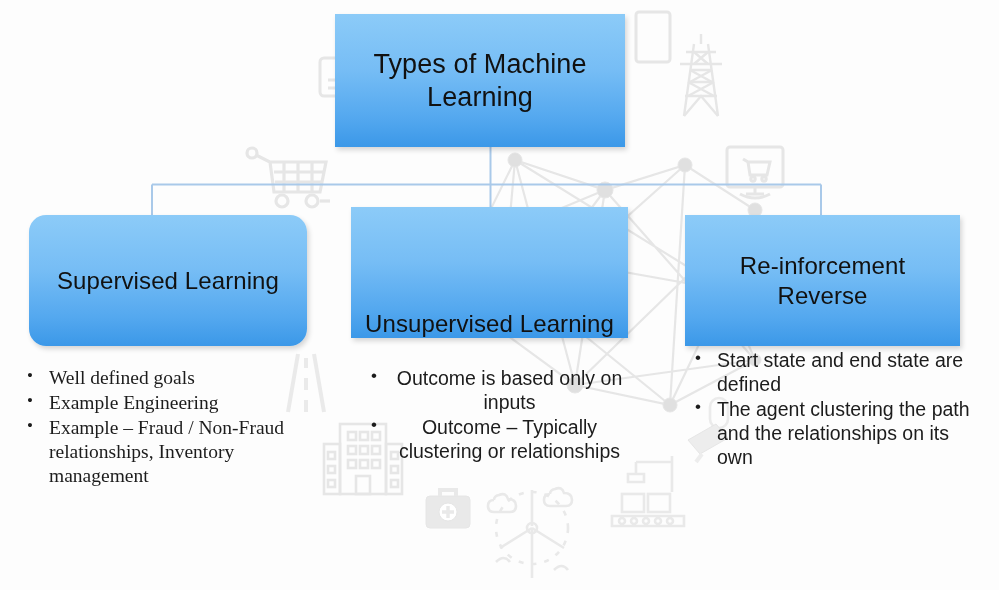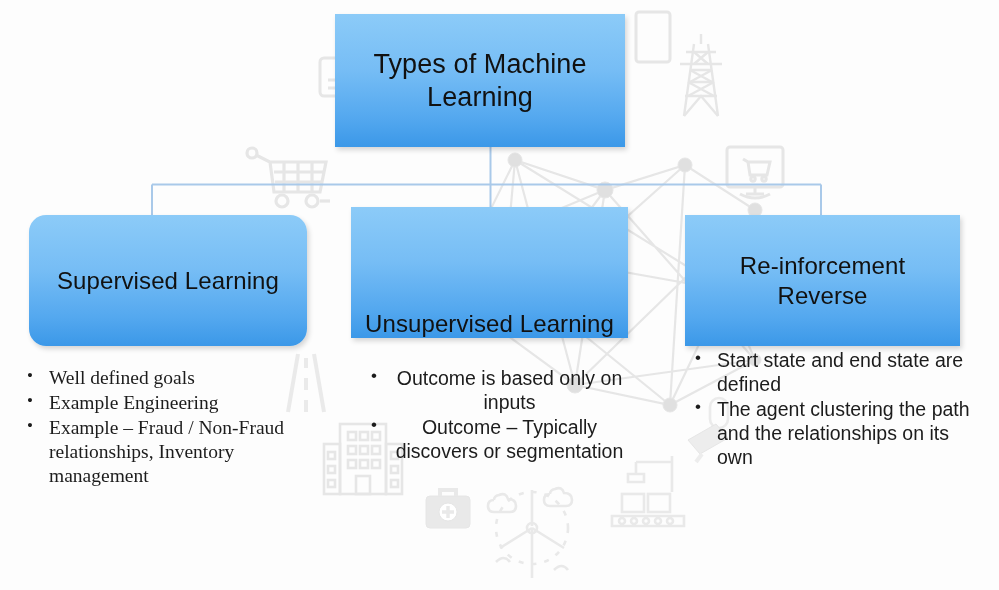--- a/index.html
+++ b/index.html
@@ -301,21 +301,21 @@
   </div>
 
   <ul class="bullets" id="bul-sup">
     <li>Well defined goals</li>
     <li>Example Engineering</li>
     <li>Example – Fraud / Non-Fraud relationships, Inventory management</li>
   </ul>
 
   <ul class="bullets" id="bul-unsup">
     <li>Outcome is based only on inputs</li>
-    <li>Outcome – Typically discovers or segmentation</li>
+    <li>Outcome – Typically clustering or relationships</li>
   </ul>
 
   <ul class="bullets" id="bul-rein">
     <li>Start state and end state are defined</li>
     <li>The agent clustering the path and the relationships on its own</li>
   </ul>
 
 </div>
 
 </body></html>

